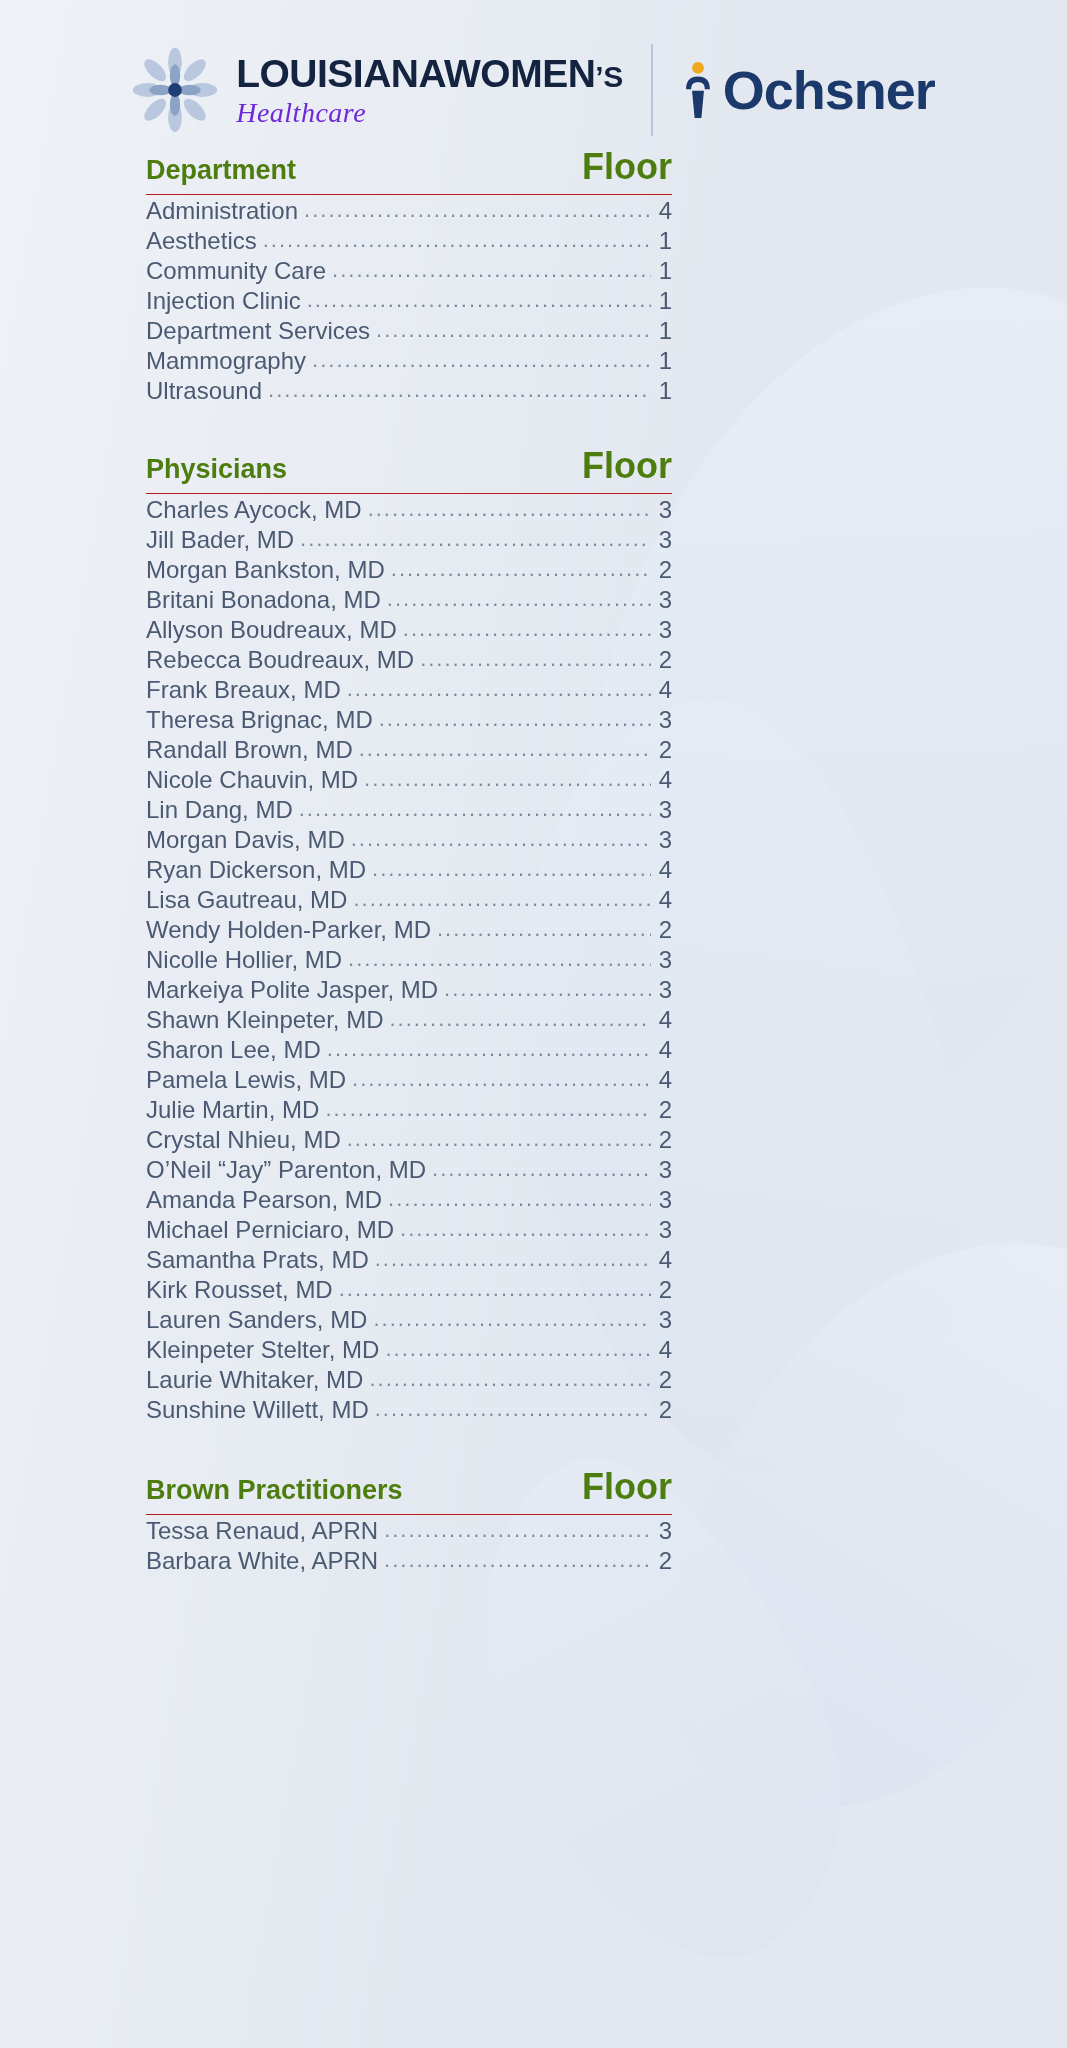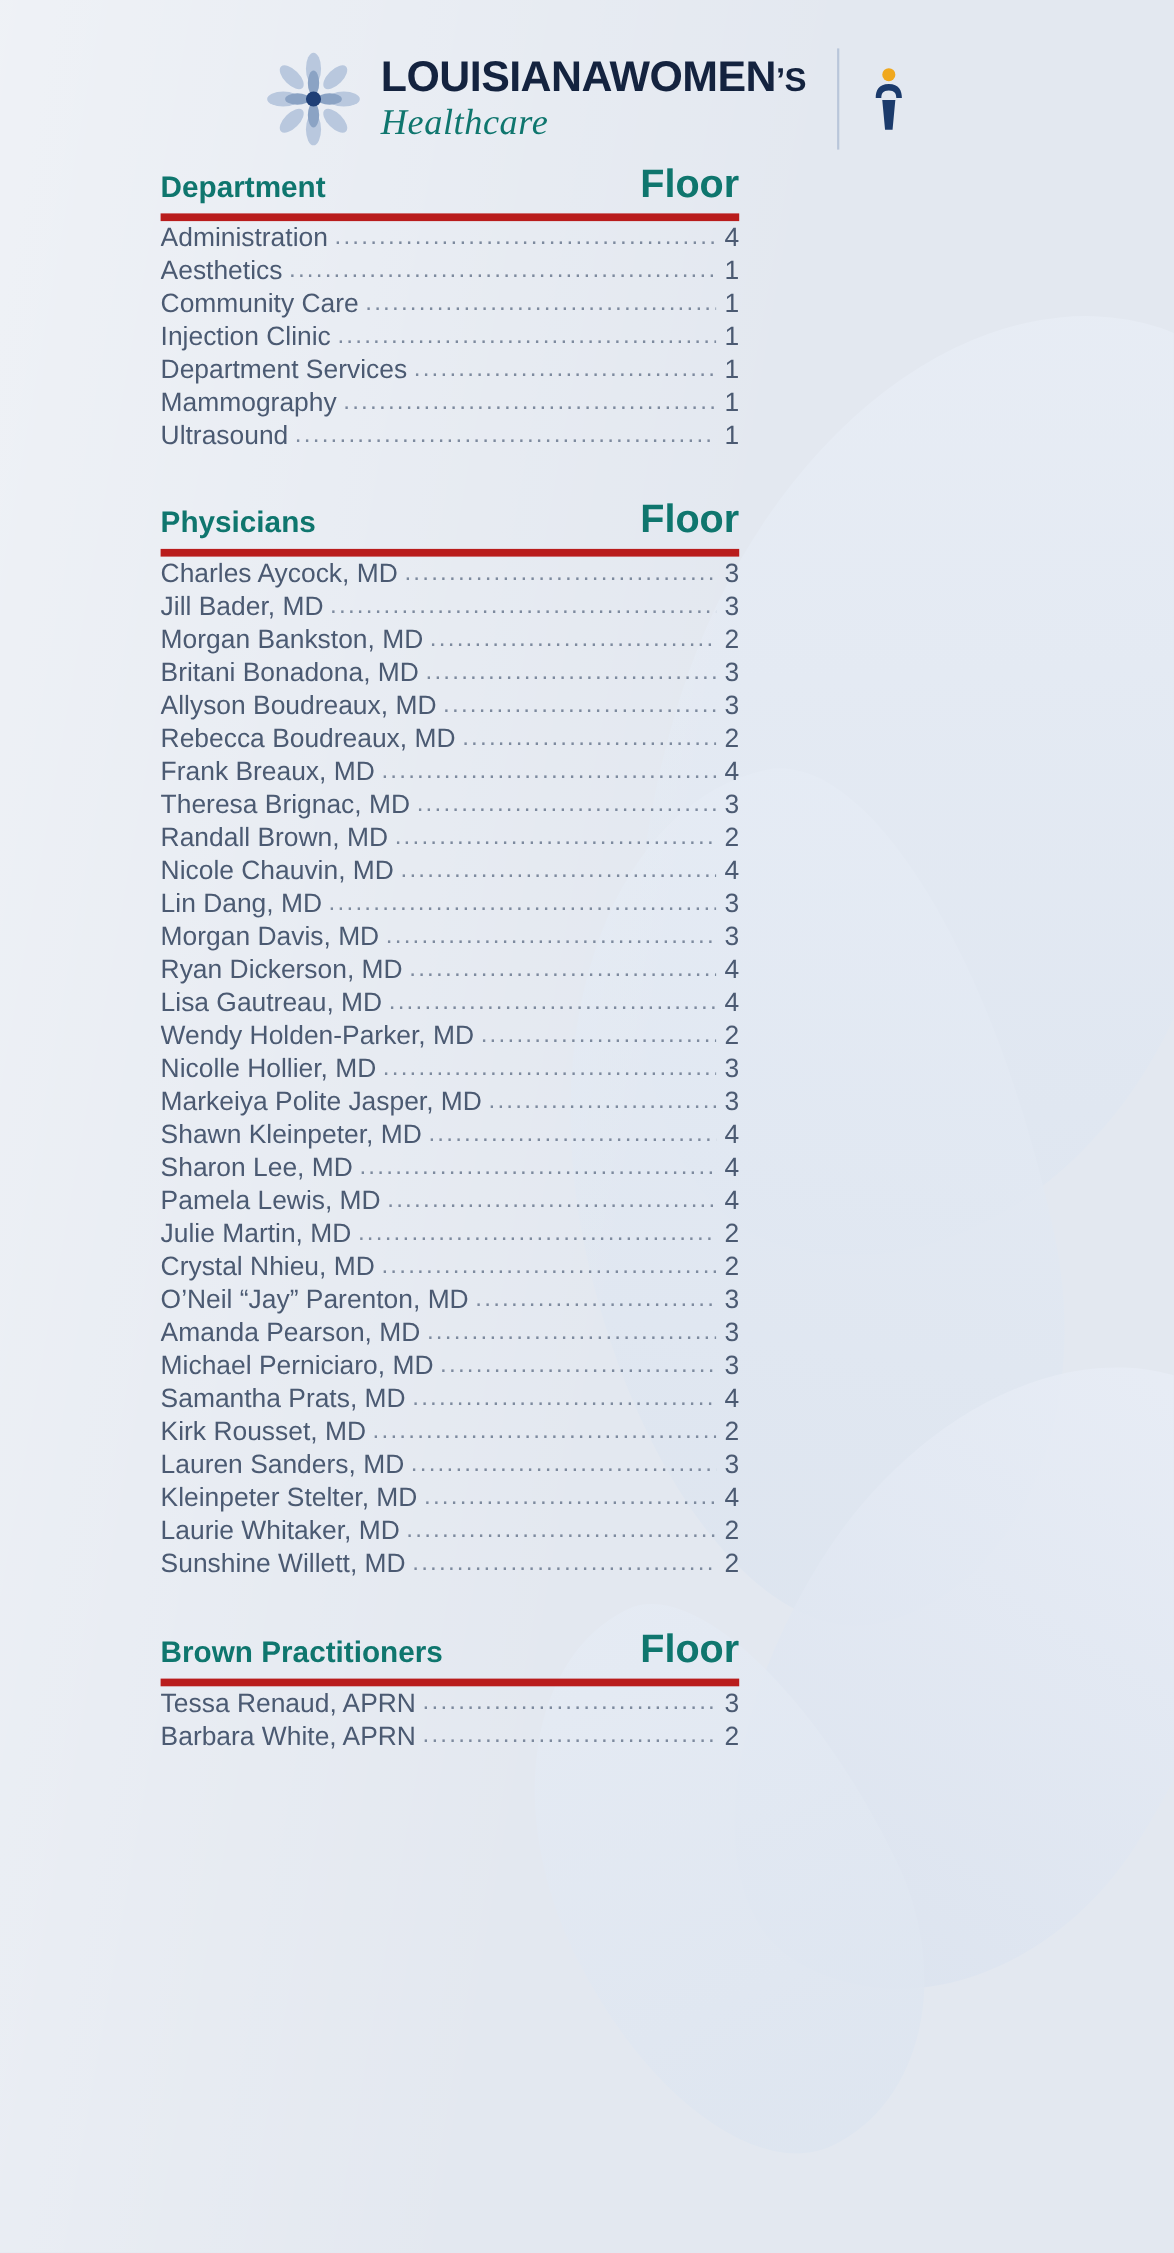--- a/index.html
+++ b/index.html
@@ -97,22 +97,22 @@
     letter-spacing: -0.5px;
     color: #14233f;
     white-space: nowrap;
   }
   .lw-line1 .small {
     font-size: 30px;
   }
   .lw-line2 {
     font-family: "Liberation Serif", serif;
     font-style: italic;
-    font-size: 33px;
-    color: #0f766e;
+    font-size: 28px;
+    color: #6d28d9;
     margin-top: 6px;
     letter-spacing: 0.5px;
   }
   .divider-v {
     width: 2px;
     height: 92px;
     background: #b9c6da;
     margin: 0 28px;
   }
   .logo-right {
@@ -142,23 +142,23 @@
   }
 
   .section { margin-bottom: 6px; }
 
   .section-head {
     display: flex;
     justify-content: space-between;
     align-items: baseline;
     font-weight: bold;
     font-size: 27px;
-    color: #0f766e;
+    color: #4d7c0f;
     padding-bottom: 6px;
-    border-bottom: 7px solid #b91c1c;
+    border-bottom: 1px solid #b91c1c;
   }
   .section-head .floor-label { font-size: 36px; }
 
   .rows { padding-top: 2px; }
 
   .row {
     display: flex;
     align-items: baseline;
     font-size: 24px;
     color: #4b5a72;
@@ -233,20 +233,21 @@
     <div class="divider-v"></div>
 
     <div class="logo-right">
       <div class="och-mark">
         <svg viewBox="0 0 40 70" width="34" height="62" aria-hidden="true">
           <circle cx="20" cy="9" r="7" fill="#f0a81e"></circle>
           <path d="M20 19 C9 19 6 26 6 34 L12 34 C12 29 14 26 20 26 C26 26 28 29 28 34 L34 34 C34 26 31 19 20 19 Z" fill="#1b3a6b"></path>
           <path d="M13 36 L27 36 L24 68 L16 68 Z" fill="#1b3a6b"></path>
         </svg>
       </div>
+      <div class="och-text">Ochsner</div>
     </div>
 
   </div>
 
   <div class="directory">
 
     <div class="section">
       <div class="section-head">
         <span>Department</span>
         <span class="floor-label">Floor</span>

